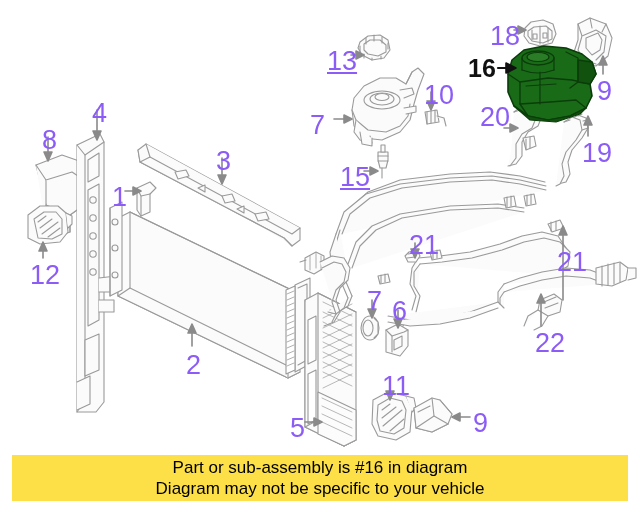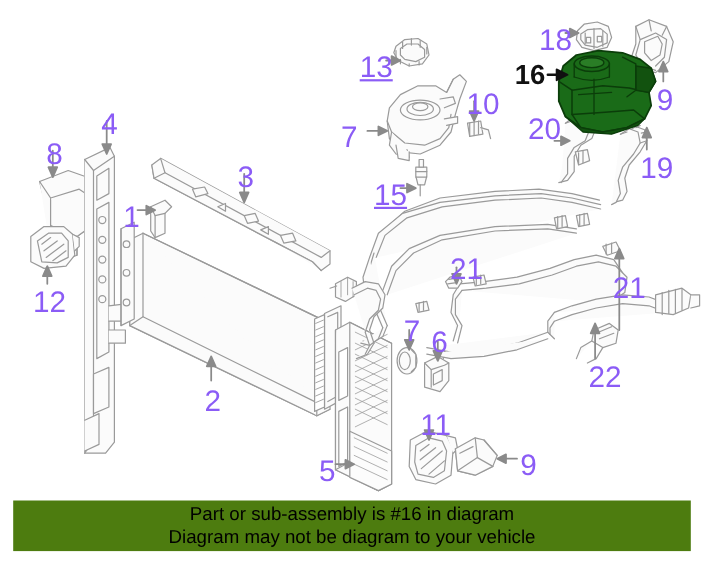--- a/index.html
+++ b/index.html
@@ -36,21 +36,21 @@
     font-weight: 700;
     font-size: 25px;
     text-align: right;
   }
   #footer-banner {
     position: absolute;
     left: 12px;
     top: 455px;
     width: 616px;
     height: 46px;
-    background: #4d7c0f;
+    background: #fde047;
     display: flex;
     flex-direction: column;
     align-items: center;
     justify-content: center;
     box-sizing: border-box;
   }
   #footer-banner div {
     font-family: "Liberation Sans", sans-serif;
     font-size: 17px;
     color: #000000;
@@ -425,16 +425,16 @@
   <div class="callout-label" style="left:597px; top:78px;">9</div>
   <div class="callout-label" style="left:490px; top:23px;">18</div>
   <div class="callout-label" style="left:582px; top:140px;">19</div>
   <div class="callout-label" style="left:480px; top:104px;">20</div>
   <div class="callout-label" style="left:557px; top:249px;">21</div>
   <div class="callout-label" style="left:535px; top:330px;">22</div>
   <div class="callout-label" style="left:409px; top:232px;">21</div>
 
   <div id="footer-banner">
     <div>Part or sub-assembly is #16 in diagram</div>
-    <div>Diagram may not be diagram to your vehicle</div>
+    <div>Diagram may not be specific to your vehicle</div>
   </div>
 
 </div>
 
 </body></html>

